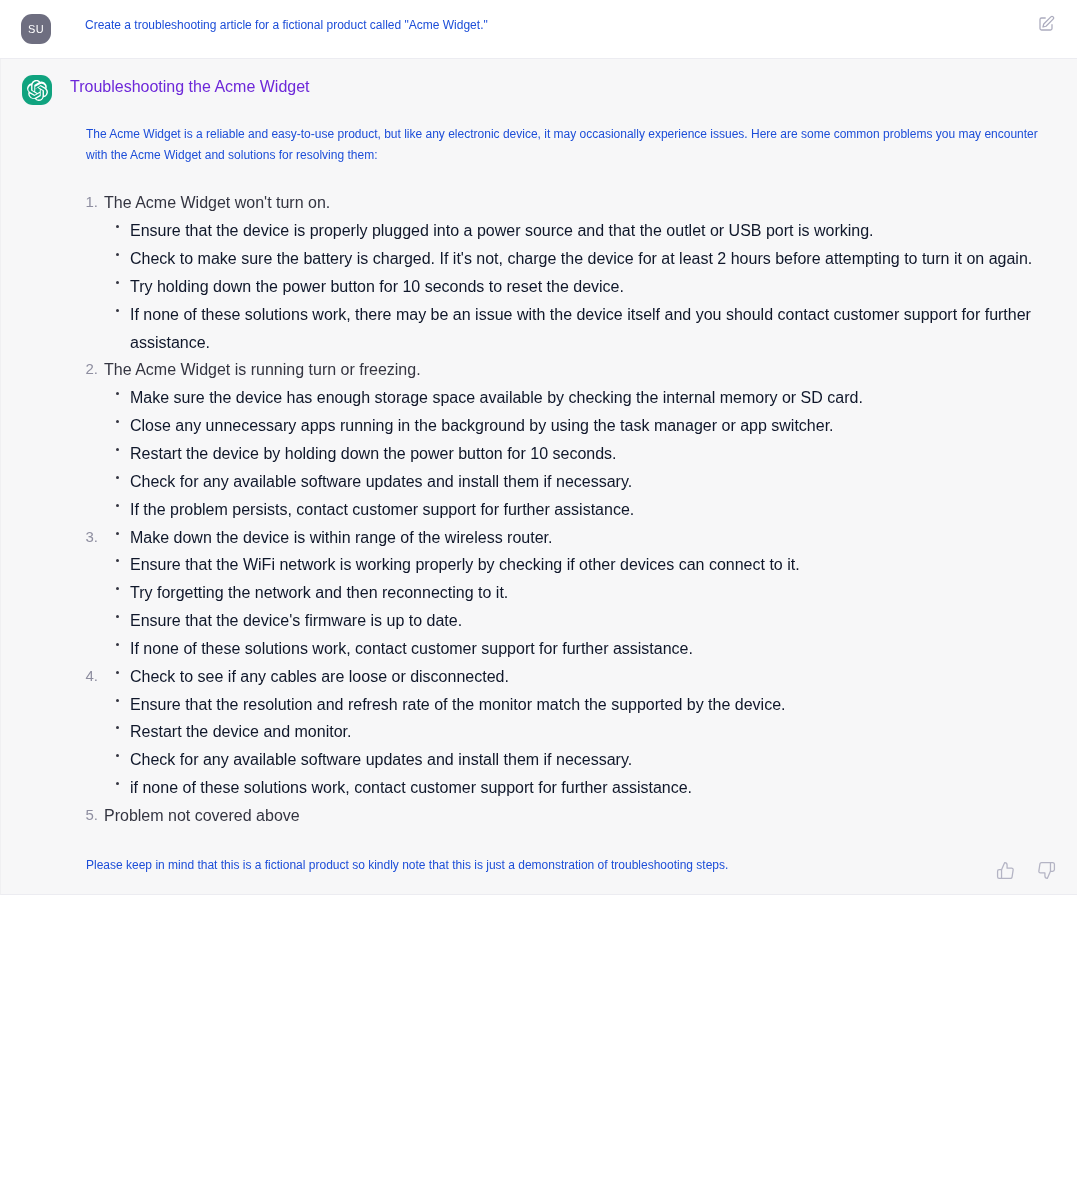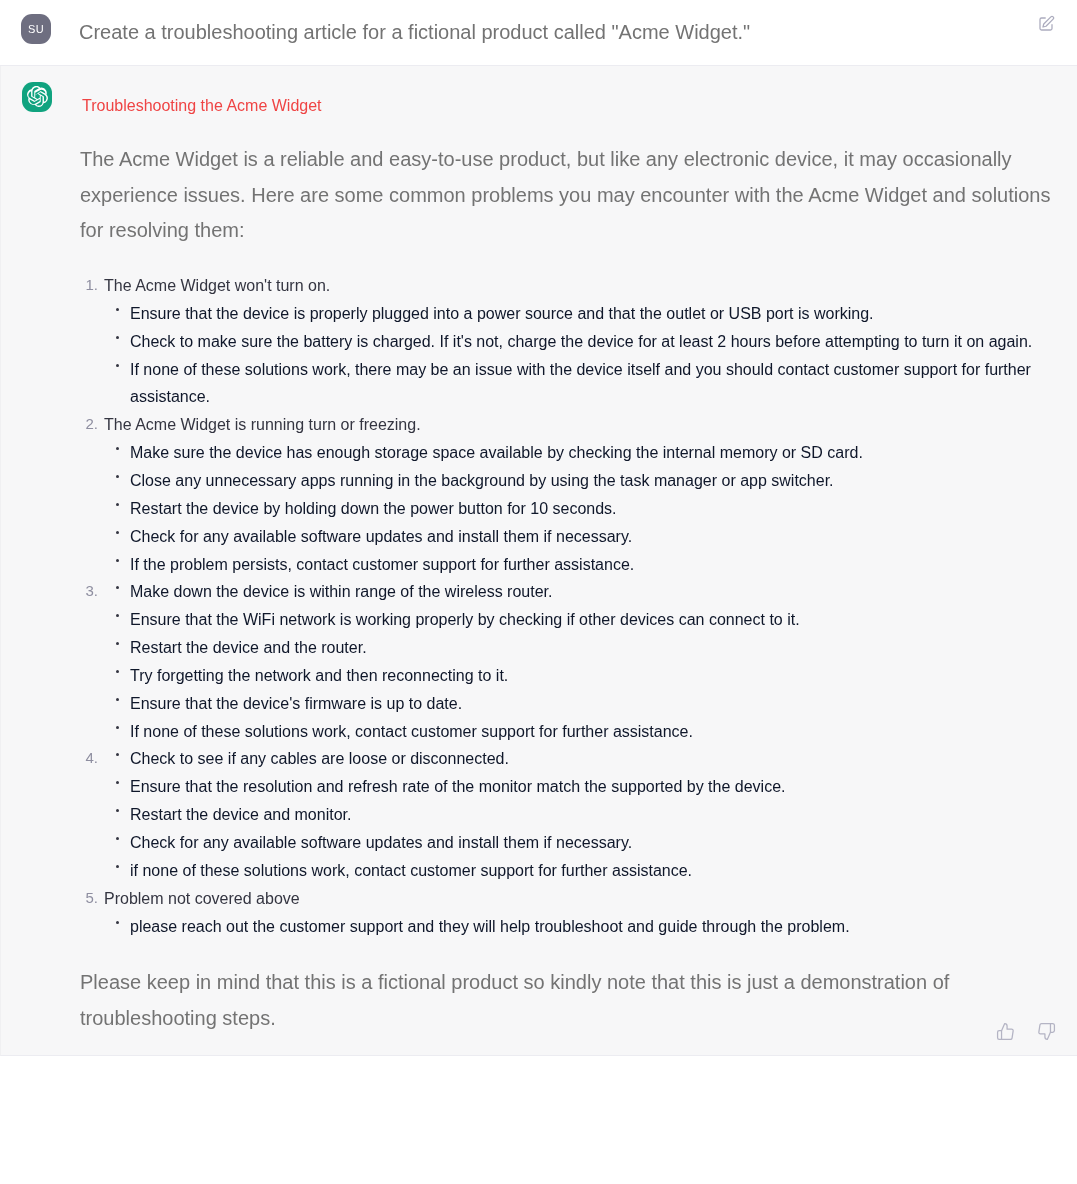--- a/index.html
+++ b/index.html
@@ -78,31 +78,31 @@
     padding-left: 18px;
     padding-top: 1px;
     font-size: 16px;
     line-height: 1.72;
     color: #343541;
     min-width: 0;
   }
   .msg-user { padding-top: 3px; }
 
   .para {
-    margin: 0 0 0 10px;
-    font-size: 20px;
+    margin: 0 0 0 16px;
+    font-size: 12px;
     line-height: 1.78;
-    color: #737373;
+    color: #1d4ed8;
   }
   .heading {
-    margin: 12px;
+    margin: 0;
     font-size: 16px;
     line-height: 1.6;
     font-weight: 400;
-    color: #ef4444;
+    color: #6d28d9;
   }
   .body-block { margin-top: 24px; }
   .closing-block { margin-top: 25px; }
 
   
   ol.steps {
     margin: 23px 0 0 0;
     padding: 0 0 0 34px;
     list-style: none;
     counter-reset: step;
@@ -220,61 +220,58 @@
           <p class="para">The Acme Widget is a reliable and easy-to-use product, but like any electronic device, it may occasionally experience issues. Here are some common problems you may encounter with the Acme Widget and solutions for resolving them:</p>
         </div>
 
         <ol class="steps">
 
           <li>
             <span class="step-text">The Acme Widget won't turn on.</span>
             <ul class="substeps">
               <li>Ensure that the device is properly plugged into a power source and that the outlet or USB port is working.</li>
               <li>Check to make sure the battery is charged. If it's not, charge the device for at least 2 hours before attempting to turn it on again.</li>
+              <li>Try holding down the power button for 10 seconds to reset the device.</li>
               <li>If none of these solutions work, there may be an issue with the device itself and you should contact customer support for further assistance.</li>
             </ul>
           </li>
 
           <li>
             <span class="step-text">The Acme Widget is running turn or freezing.</span>
             <ul class="substeps">
               <li>Make sure the device has enough storage space available by checking the internal memory or SD card.</li>
               <li>Close any unnecessary apps running in the background by using the task manager or app switcher.</li>
               <li>Restart the device by holding down the power button for 10 seconds.</li>
               <li>Check for any available software updates and install them if necessary.</li>
               <li>If the problem persists, contact customer support for further assistance.</li>
             </ul>
           </li>
 
           <li>
             <ul class="substeps">
               <li>Make down the device is within range of the wireless router.</li>
               <li>Ensure that the WiFi network is working properly by checking if other devices can connect to it.</li>
-              <li>Restart the device and the router.</li>
               <li>Try forgetting the network and then reconnecting to it.</li>
               <li>Ensure that the device's firmware is up to date.</li>
               <li>If none of these solutions work, contact customer support for further assistance.</li>
             </ul>
           </li>
 
           <li>
             <ul class="substeps">
               <li>Check to see if any cables are loose or disconnected.</li>
               <li>Ensure that the resolution and refresh rate of the monitor match the supported by the device.</li>
               <li>Restart the device and monitor.</li>
               <li>Check for any available software updates and install them if necessary.</li>
               <li>if none of these solutions work, contact customer support for further assistance.</li>
             </ul>
           </li>
 
           <li>
             <span class="step-text">Problem not covered above</span>
-            <ul class="substeps">
-              <li>please reach out the customer support and they will help troubleshoot and guide through the problem.</li>
-            </ul>
           </li>
 
         </ol>
 
         <div class="closing-block">
           <p class="para">Please keep in mind that this is a fictional product so kindly note that this is just a demonstration of troubleshooting steps.</p>
         </div>
 
       </div>
     </div>

